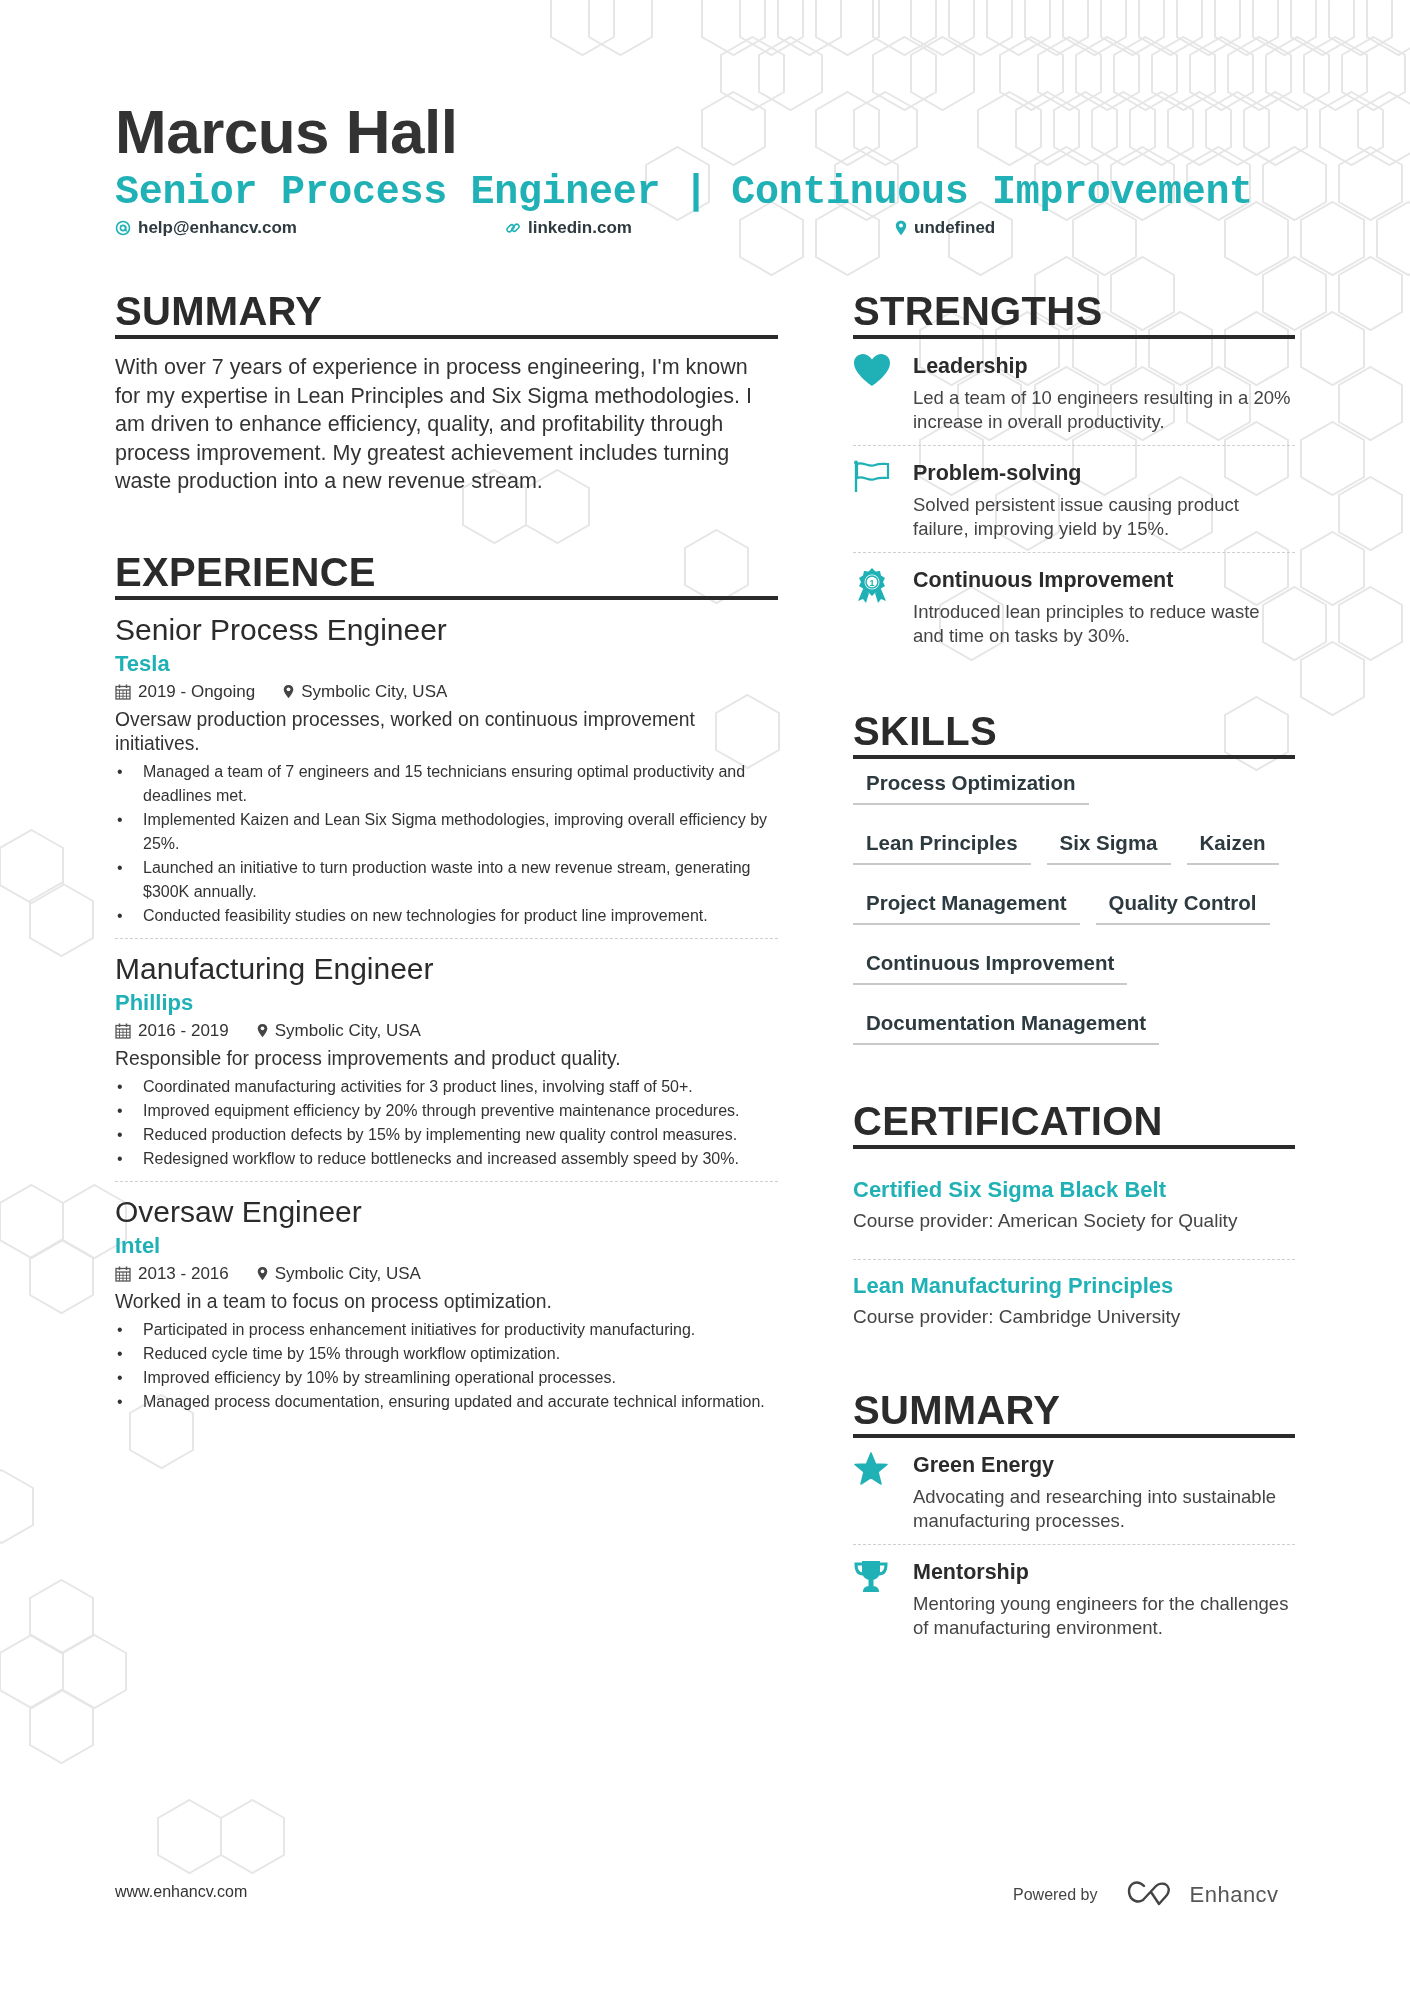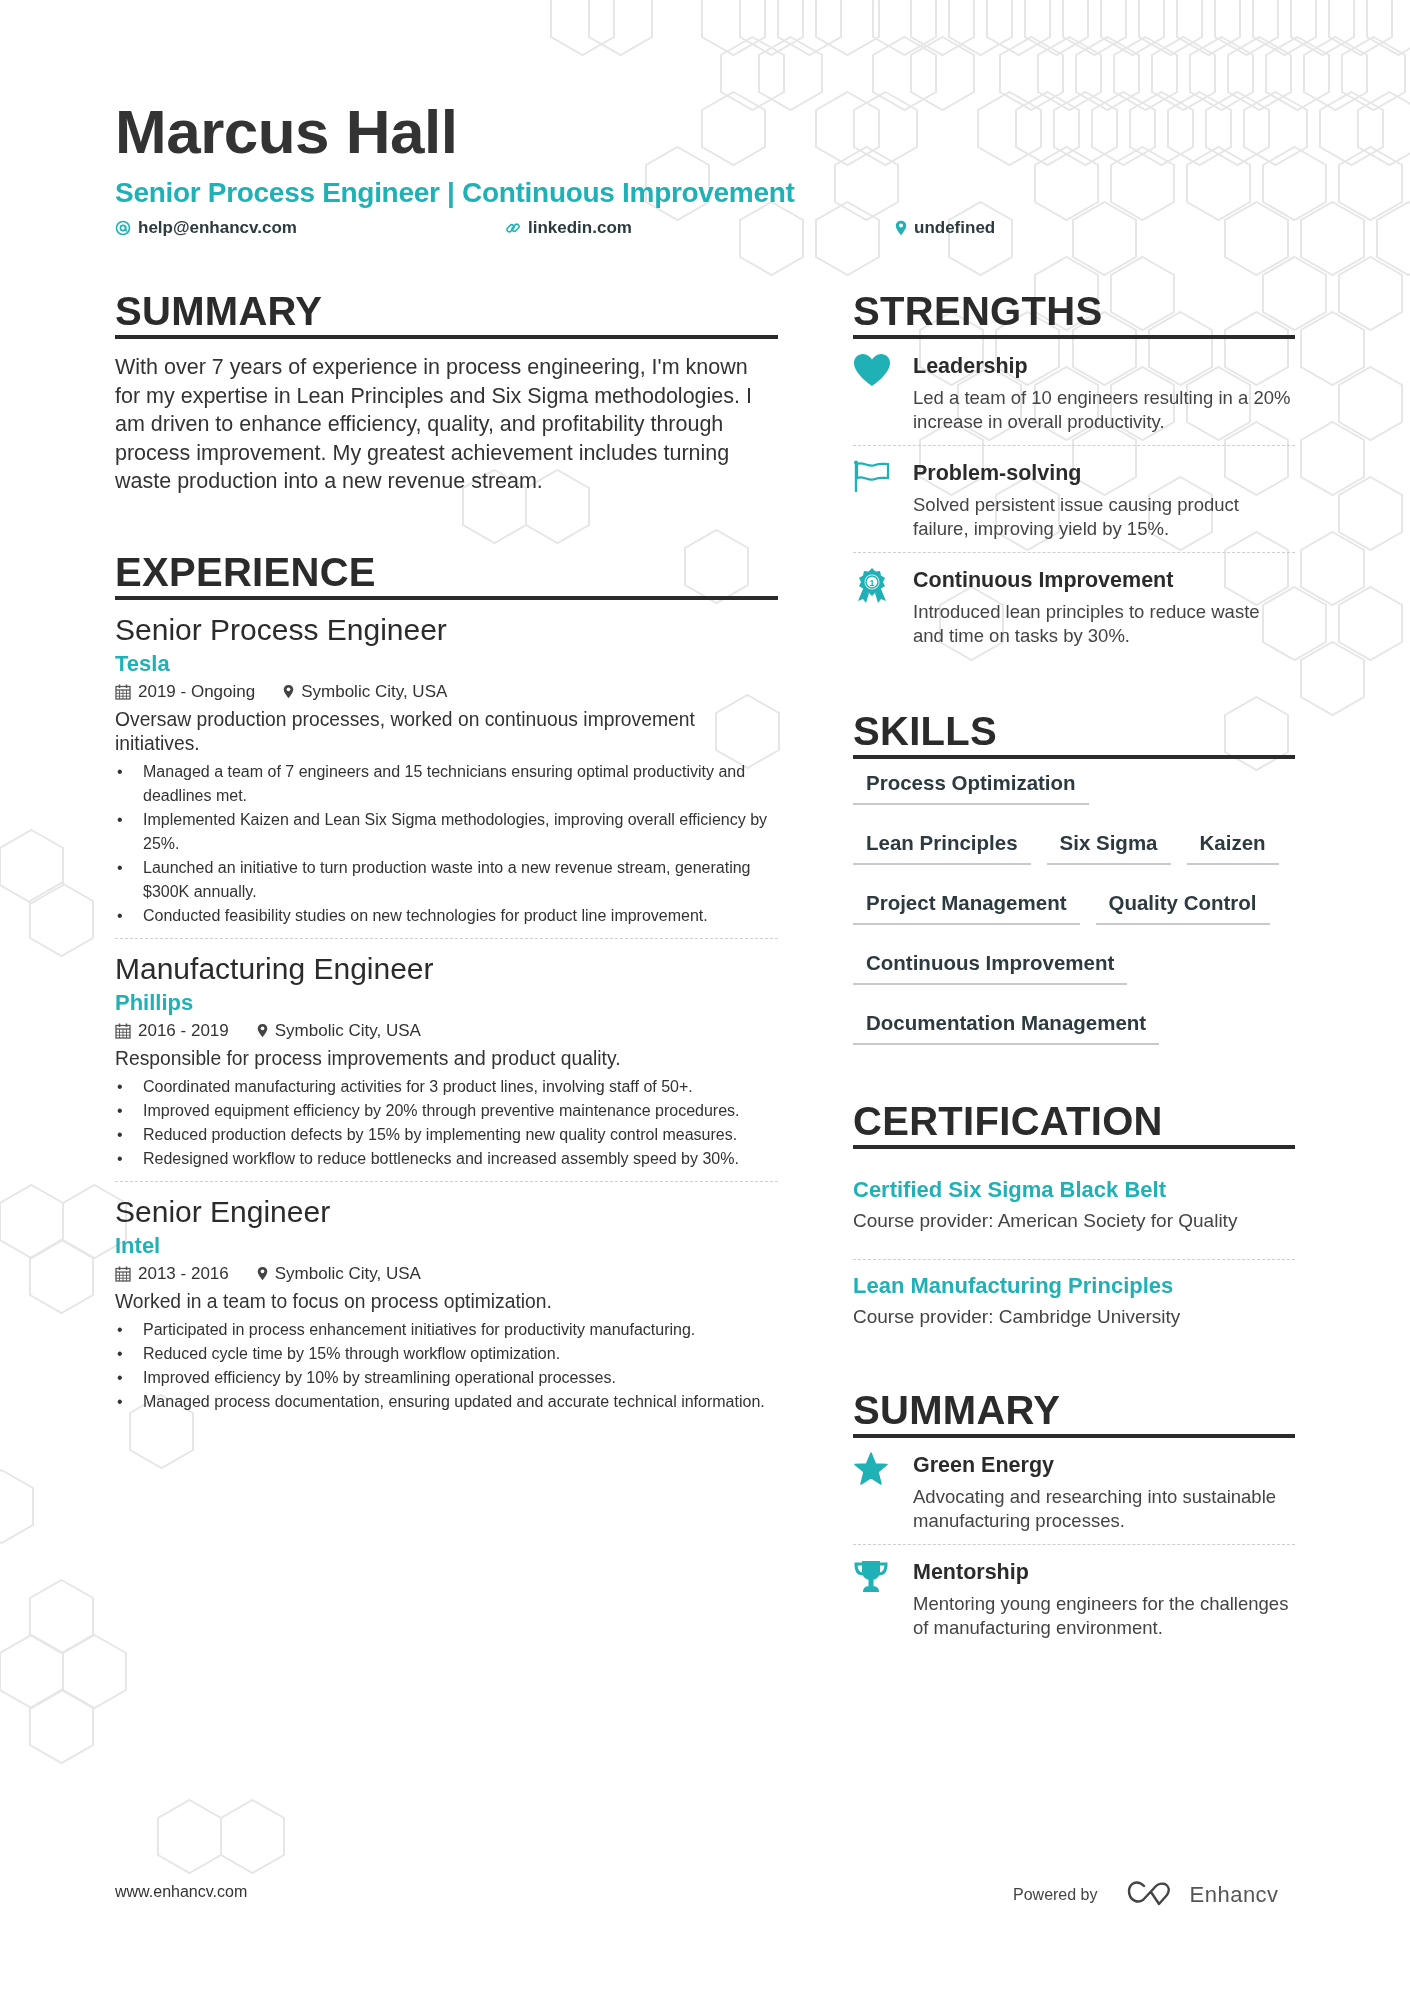--- a/index.html
+++ b/index.html
@@ -6,21 +6,21 @@
   body {
     width:1410px; height:1995px; position:relative; overflow:hidden;
     background:#ffffff; color:#333;
     font-family:"Liberation Sans", "DejaVu Sans", sans-serif;
   }
   .bg { position:absolute; left:0; top:0; width:1410px; height:1995px; z-index:0; pointer-events:none; }
   .page { position:absolute; left:0; top:0; width:1310px; height:1995px; z-index:1; }
 
   
   .name { position:absolute; left:115px; top:96px; font-size:62px; font-weight:bold; color:#333; letter-spacing:-0.5px; line-height:72px; margin:0; }
-  .title { position:absolute; left:115px; top:174px; font-size:28px; color:#1fb1b6; font-weight:bold; line-height:38px; letter-spacing:-0.3px; }
+  .title { position:absolute; left:115px; top:174px; font-size:40px; color:#1fb1b6; font-weight:bold; line-height:38px; letter-spacing:-0.3px;font-family:Liberation Mono, monospace; }
   .contact { position:absolute; top:217px; font-size:17px; font-weight:bold; color:#2d3a3f; line-height:22px; display:flex; align-items:center; }
   .contact .ic { color:#1fb1b6; margin-right:7px; display:inline-flex; }
 
   
   .col-left { position:absolute; left:115px; top:285px; width:663px; }
   .col-right { position:absolute; left:853px; top:285px; width:442px; }
 
   .sec-title { font-size:40px; font-weight:bold; color:#2b2b2b; line-height:44px; margin:0; padding-top:4px; letter-spacing:0.3px; }
   .sec-rule { height:4px; background:#2b2b2b; margin-top:2px; }
 
@@ -292,21 +292,21 @@
         <div class="job-desc">Responsible for process improvements and product quality.</div>
         <ul class="job-bullets">
           <li>Coordinated manufacturing activities for 3 product lines, involving staff of 50+.</li>
           <li>Improved equipment efficiency by 20% through preventive maintenance procedures.</li>
           <li>Reduced production defects by 15% by implementing new quality control measures.</li>
           <li>Redesigned workflow to reduce bottlenecks and increased assembly speed by 30%.</li>
         </ul>
       </div>
 
       <div class="job">
-        <div class="job-role">Senior Engineer</div>
+        <div class="job-role">Oversaw Engineer</div>
         <div class="job-company">Intel</div>
         <div class="job-meta">
           <span class="ic">
             <svg width="16" height="16" viewBox="0 0 16 16">
                 <rect x="1" y="2.5" width="14" height="12.5" fill="none" stroke="#555" stroke-width="1.3"></rect>
                 <line x1="1" y1="6" x2="15" y2="6" stroke="#555" stroke-width="1.3"></line>
                 <line x1="4.5" y1="0.5" x2="4.5" y2="4" stroke="#555" stroke-width="1.5"></line>
                 <line x1="11.5" y1="0.5" x2="11.5" y2="4" stroke="#555" stroke-width="1.5"></line>
                 <path d="M1 9.3H15M1 12.2H15M4.5 6V15M8 6V15M11.5 6V15" stroke="#555" stroke-width="0.9"></path>
               </svg>

